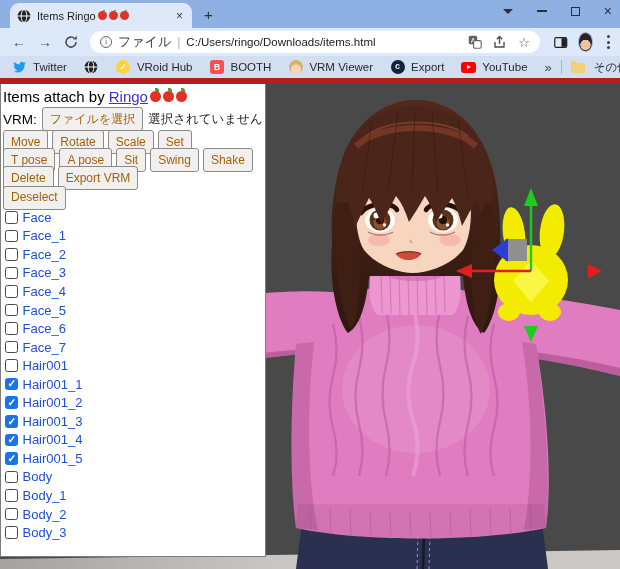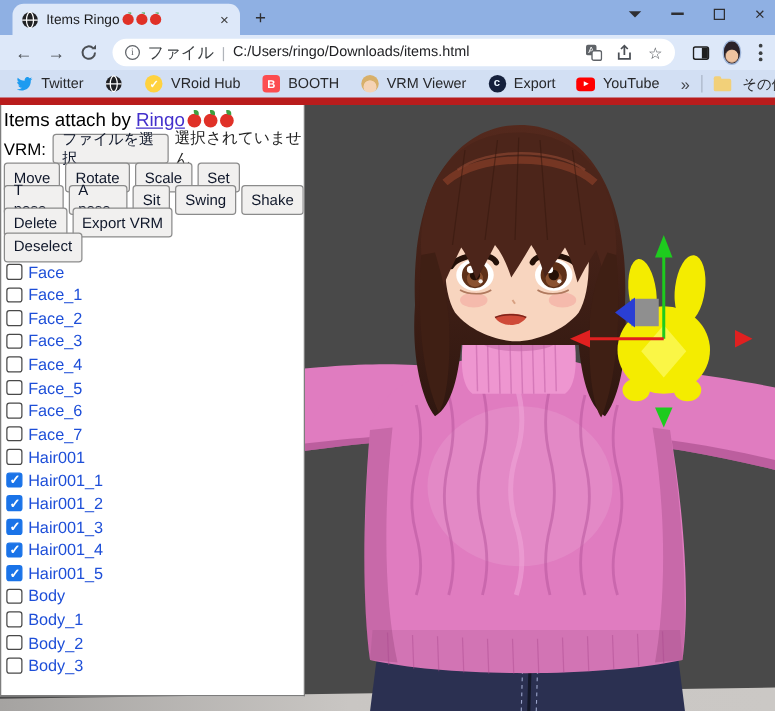--- a/index.html
+++ b/index.html
@@ -56,30 +56,30 @@
   .bm-right { margin-left:auto; display:flex; align-items:center; gap:9px; }
   .bm-chevrons { color:#44474c; font-size:13px; }
   .bm-divider { width:1px; height:14px; background:#aab6c8; }
   .folder { width:14px; height:10px; background:#f2d079; border-radius:1.5px; position:relative; margin-top:2px; }
   .folder::before { content:""; position:absolute; top:-2.5px; left:0; width:6px; height:3px; background:#f2d079; border-radius:1.5px 1.5px 0 0; }
   .bm-other { font-size:11.5px; color:#27282b; white-space:nowrap; }
 
   
   .content { position:relative; height:485px; background:#494949; }
   .scene { position:absolute; inset:0; }
-  .panel { position:absolute; left:0; top:0; width:244px; height:473px; background:#fff;
-           border:1px solid #7d7d7d; border-top:none; padding:2px 0 0 2px; overflow:hidden; }
+  .panel { position:absolute; left:0; top:0; width:266px; height:473px; background:#fff;
+           border:1px solid #7d7d7d; border-top:none; padding:2px 0 0 2px; overflow:hidden;text-align:right; }
   .p-title { font-size:15px; color:#000; margin:1px 0 3px 0; height:18px; display:flex; align-items:center; }
   .p-title a { color:#4330cc; text-decoration:underline; display:inline-flex; align-items:center; margin-left:4px; }
   .apple { width:11px; height:11px; border-radius:50%; background:#e03127; display:inline-block; position:relative; margin-left:2px; }
   .apple::before { content:""; position:absolute; top:-3px; left:5px; width:4px; height:4px; background:#3f9f3f; border-radius:0 70% 0 70%; }
   .apple.sm { width:9px; height:9px; margin-left:1px; }
   .apple.sm::before { left:4px; width:3.4px; height:3.4px; }
   .vrm-row { display:flex; align-items:center; gap:5px; height:22px; margin-bottom:3px; font-size:13.5px; color:#000; }
-  .btn { font-size:12px; color:#0f172a; background:#f1f0ef; border:1px solid #8b8b8b; border-radius:3px;
+  .btn { font-size:12px; color:#a16207; background:#f1f0ef; border:1px solid #8b8b8b; border-radius:3px;
          padding:11px 7px; height:17px; line-height:15px; display:inline-flex; align-items:center; }
   .file-btn { height:19px; }
   .file-status { font-size:12.5px; color:#1f1f1f; }
   .btn-row { display:flex; gap:4px; align-items:center; height:18px; margin-bottom:0; }
   .bone-row { display:flex; align-items:center; gap:5px; height:20px; font-size:13.5px; color:#000; }
   .select { width:131px; height:18px; border:1px solid #767676; border-radius:3px; background:#fff; font-size:12px;
             color:#000; display:flex; align-items:center; justify-content:space-between; padding:0 6px; }
   .sel-chev { width:0; height:0; border-left:4px solid transparent; border-right:4px solid transparent; border-top:4.5px solid #444; }
   .deselect-row { height:21px; display:flex; align-items:center; }
   .cb-row { display:flex; align-items:center; gap:5px; height:18.55px; font-size:13px; color:#1d4ed8; padding-left:2px; }

